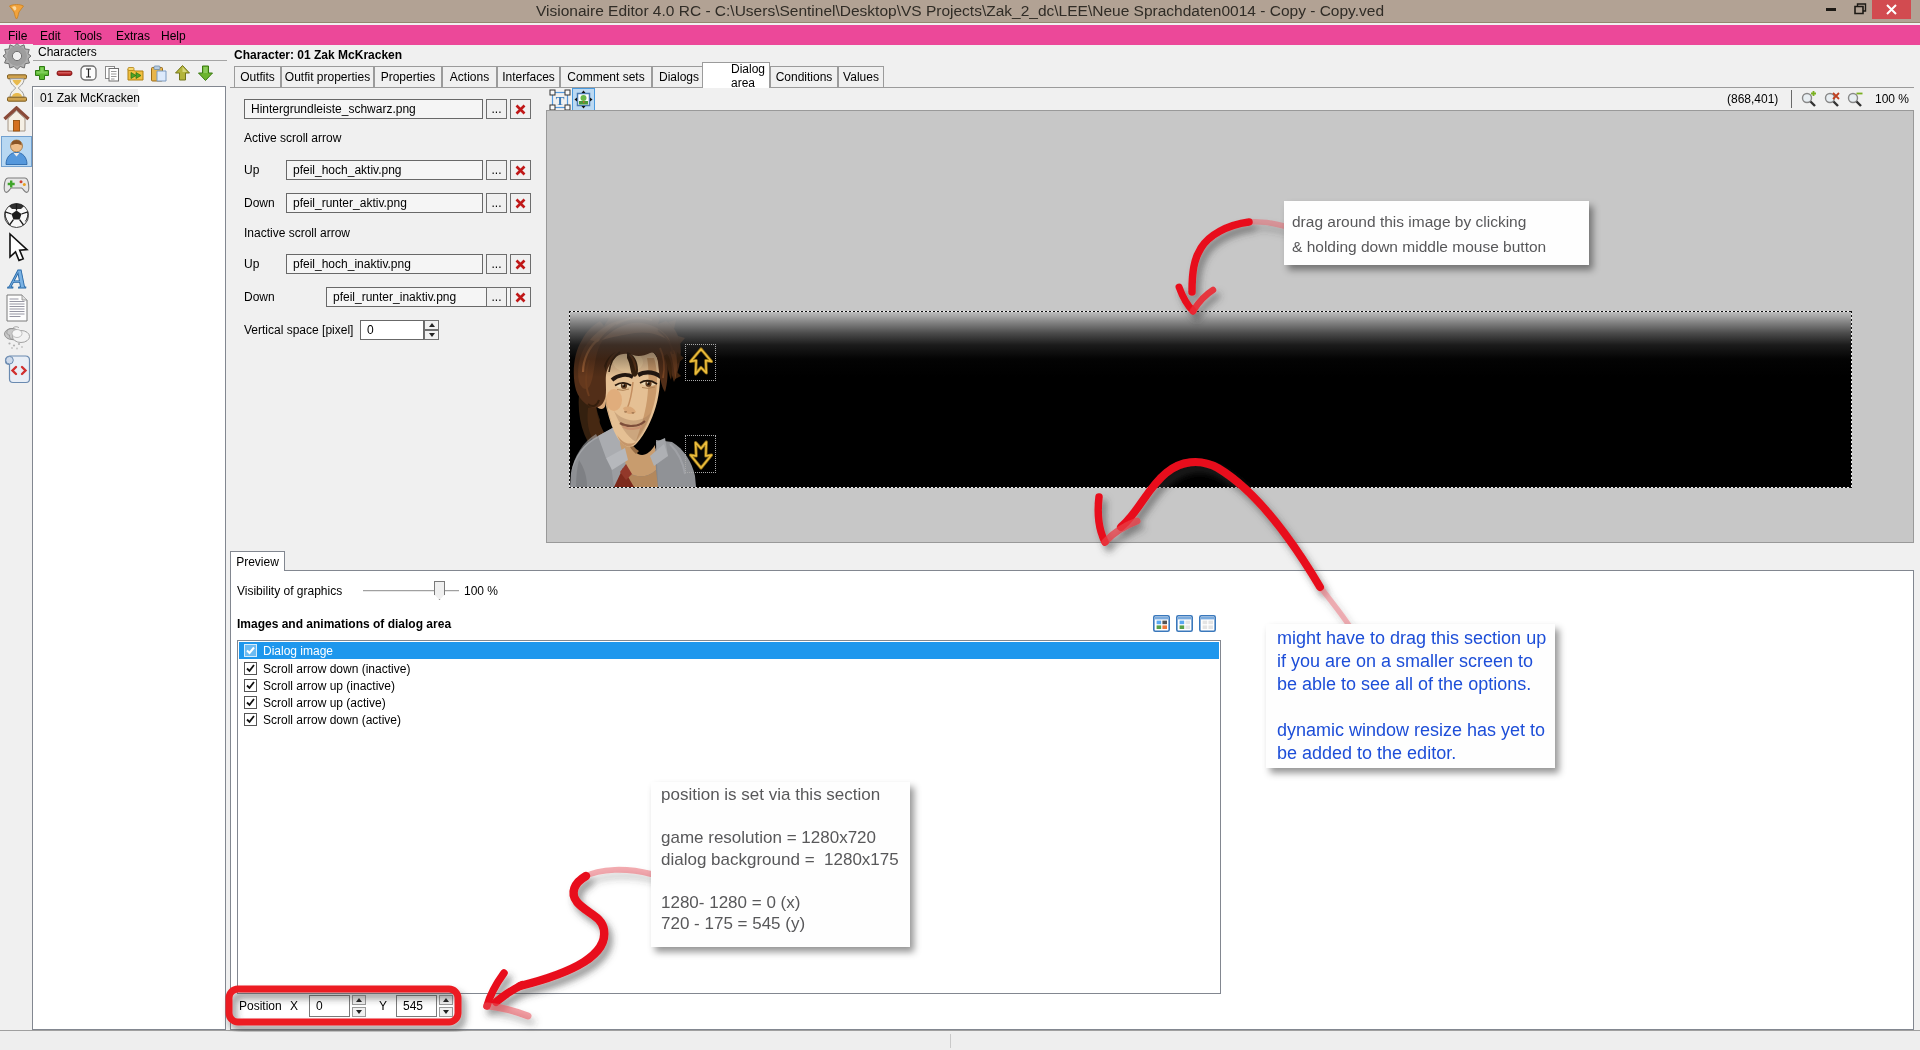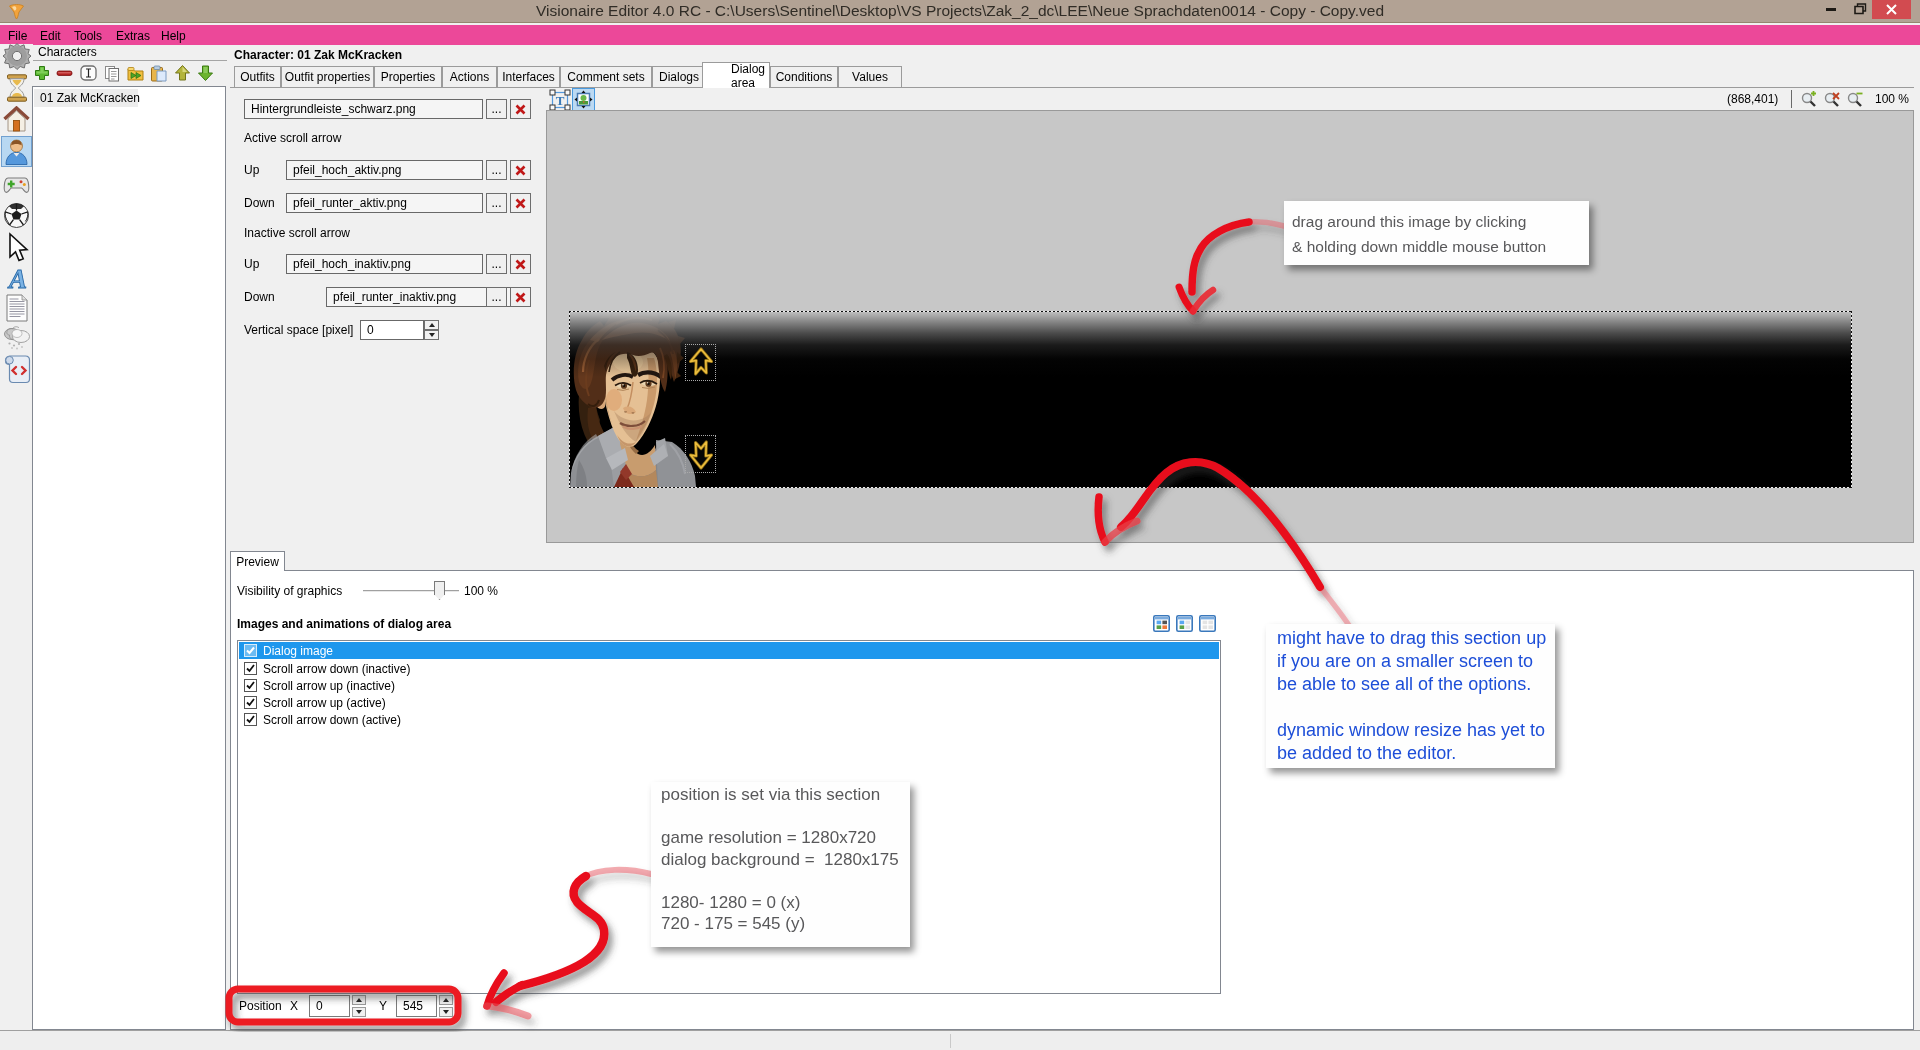--- a/index.html
+++ b/index.html
@@ -185,21 +185,21 @@
 <div class="abs" style="left:230px;top:87px;width:1684px;height:1px;background:#9b9b9b;"></div>
 <div class="tab" style="left:234px;top:66px;width:47px;height:21px;">Outfits</div>
 <div class="tab" style="left:281px;top:66px;width:93px;height:21px;">Outfit properties</div>
 <div class="tab" style="left:374px;top:66px;width:68px;height:21px;">Properties</div>
 <div class="tab" style="left:442px;top:66px;width:55px;height:21px;">Actions</div>
 <div class="tab" style="left:497px;top:66px;width:63px;height:21px;">Interfaces</div>
 <div class="tab" style="left:560px;top:66px;width:92px;height:21px;">Comment sets</div>
 <div class="tab" style="left:652px;top:66px;width:54px;height:21px;">Dialogs</div>
 <div class="tab" style="left:702px;top:62px;width:68px;height:26px;background:#fff;z-index:3;padding-left:28px;">Dialog area</div>
 <div class="tab" style="left:770px;top:66px;width:68px;height:21px;">Conditions</div>
-<div class="tab" style="left:838px;top:66px;width:64px;height:21px;">Values</div>
+<div class="tab" style="left:838px;top:66px;width:46px;height:21px;">Values</div>
 
 <div id="formarea">
   <div class="field" style="left:244px;top:99px;width:239px;height:20px;">Hintergrundleiste_schwarz.png</div>
   <div class="btn3" style="left:486px;top:99px;width:21px;height:20px;font-size:12px;">...</div>
   <div class="btn3" style="left:510px;top:99px;width:21px;height:20px;">
       <svg width="11" height="11">
         <path d="M1.5,1.5 L9.5,9.5 M9.5,1.5 L1.5,9.5" stroke="#c01818" stroke-width="2.6"></path>
       </svg>
     </div>
 

